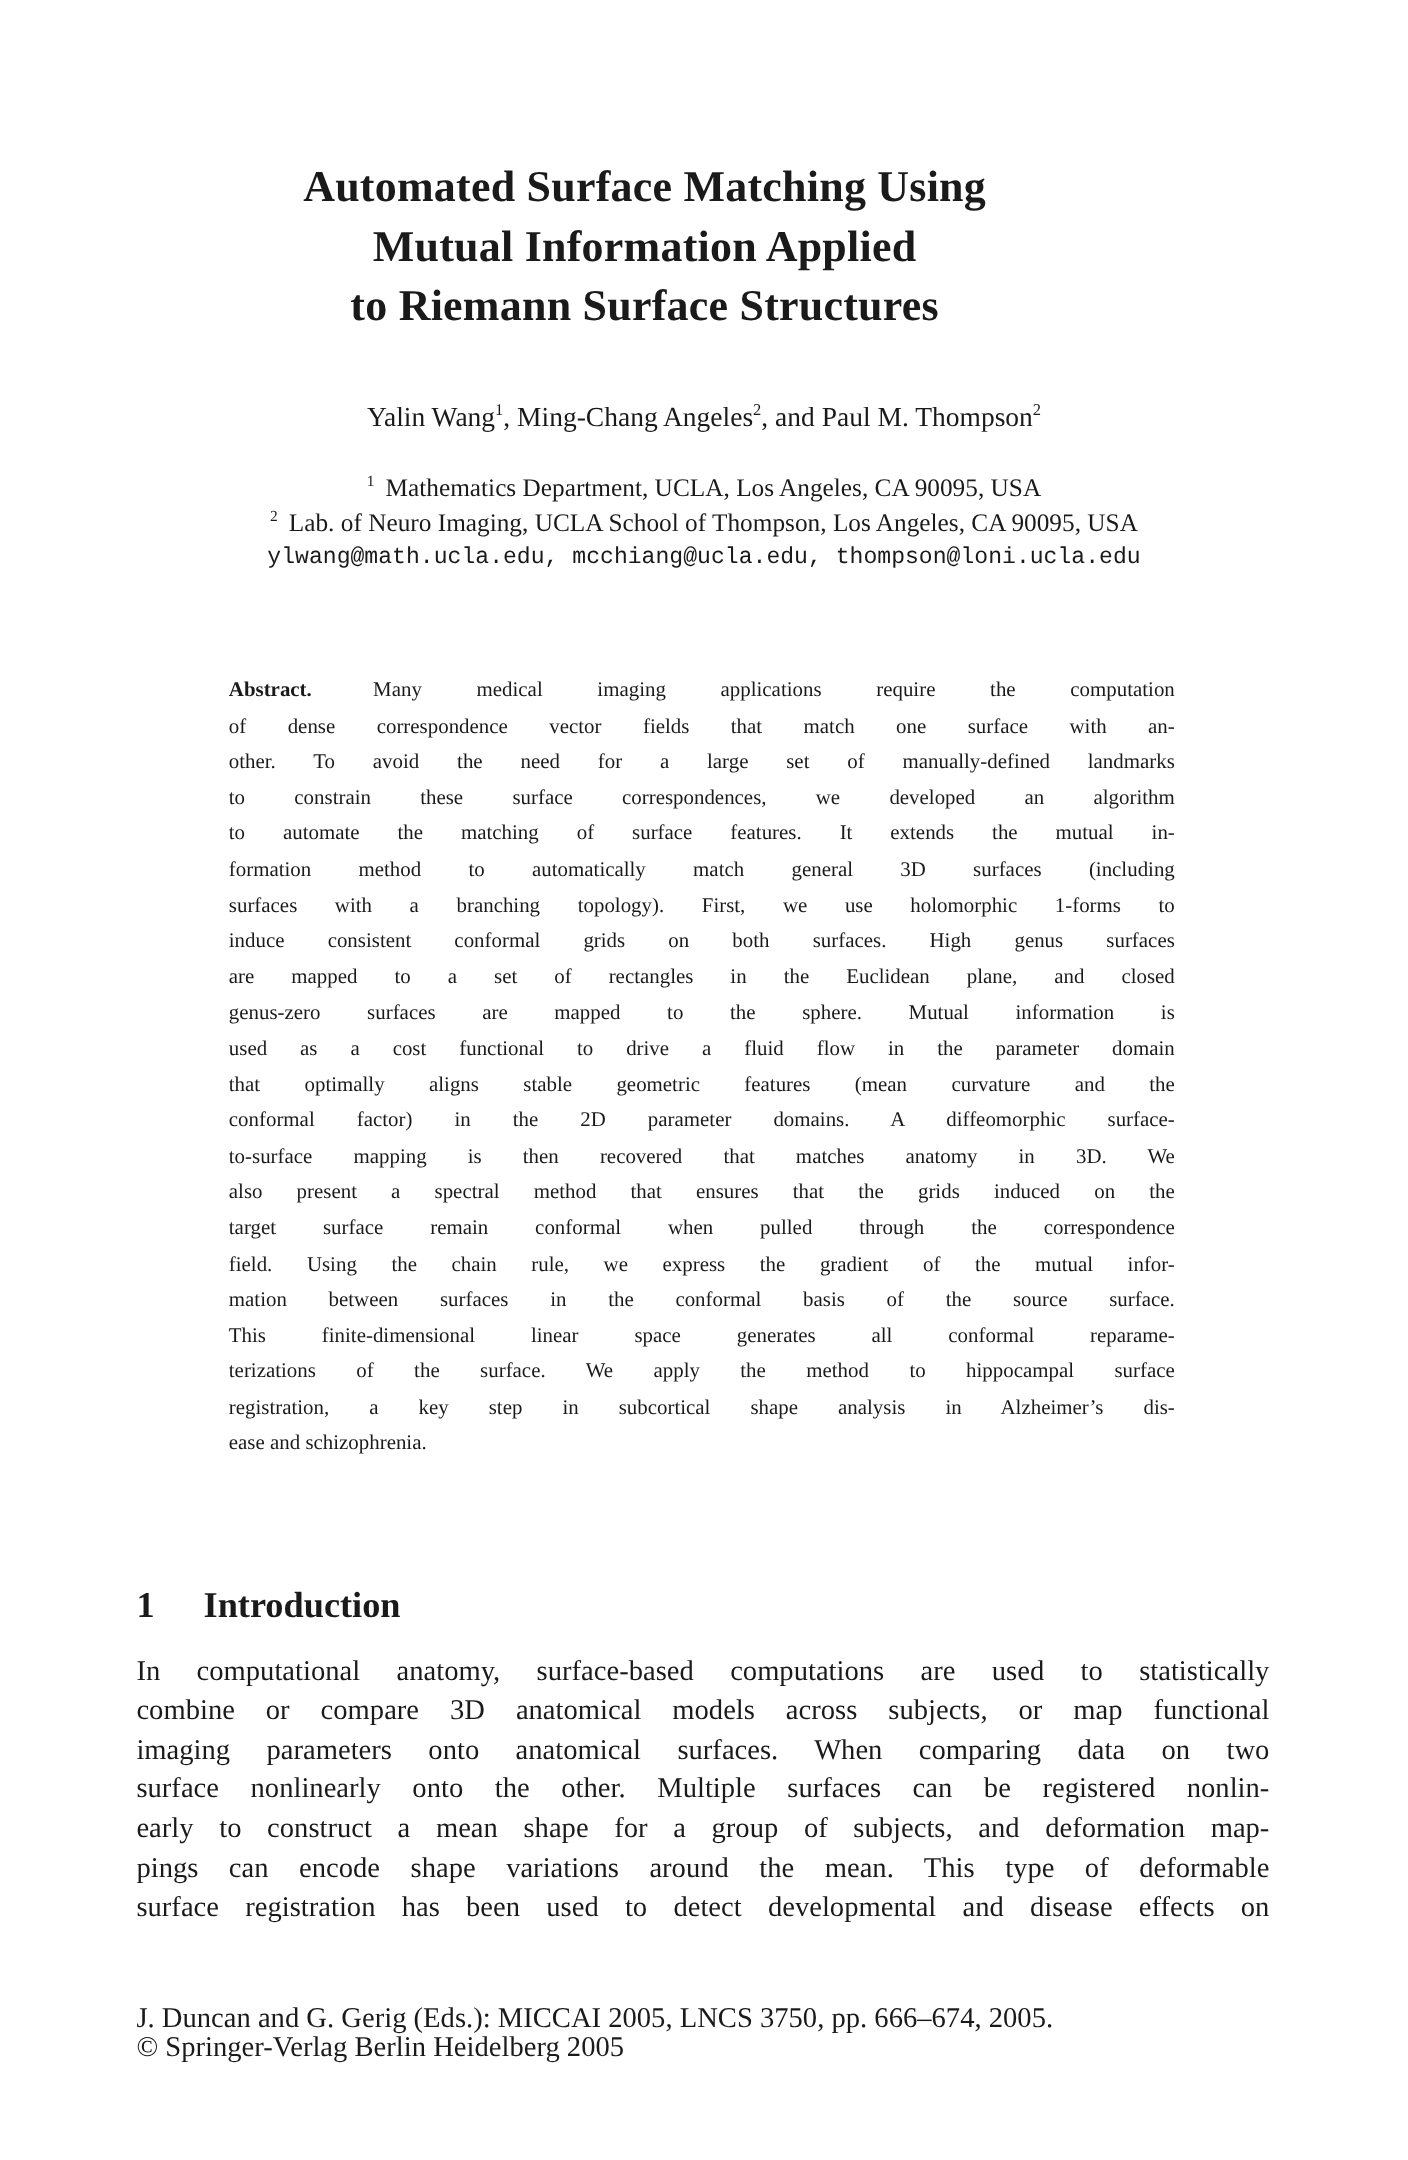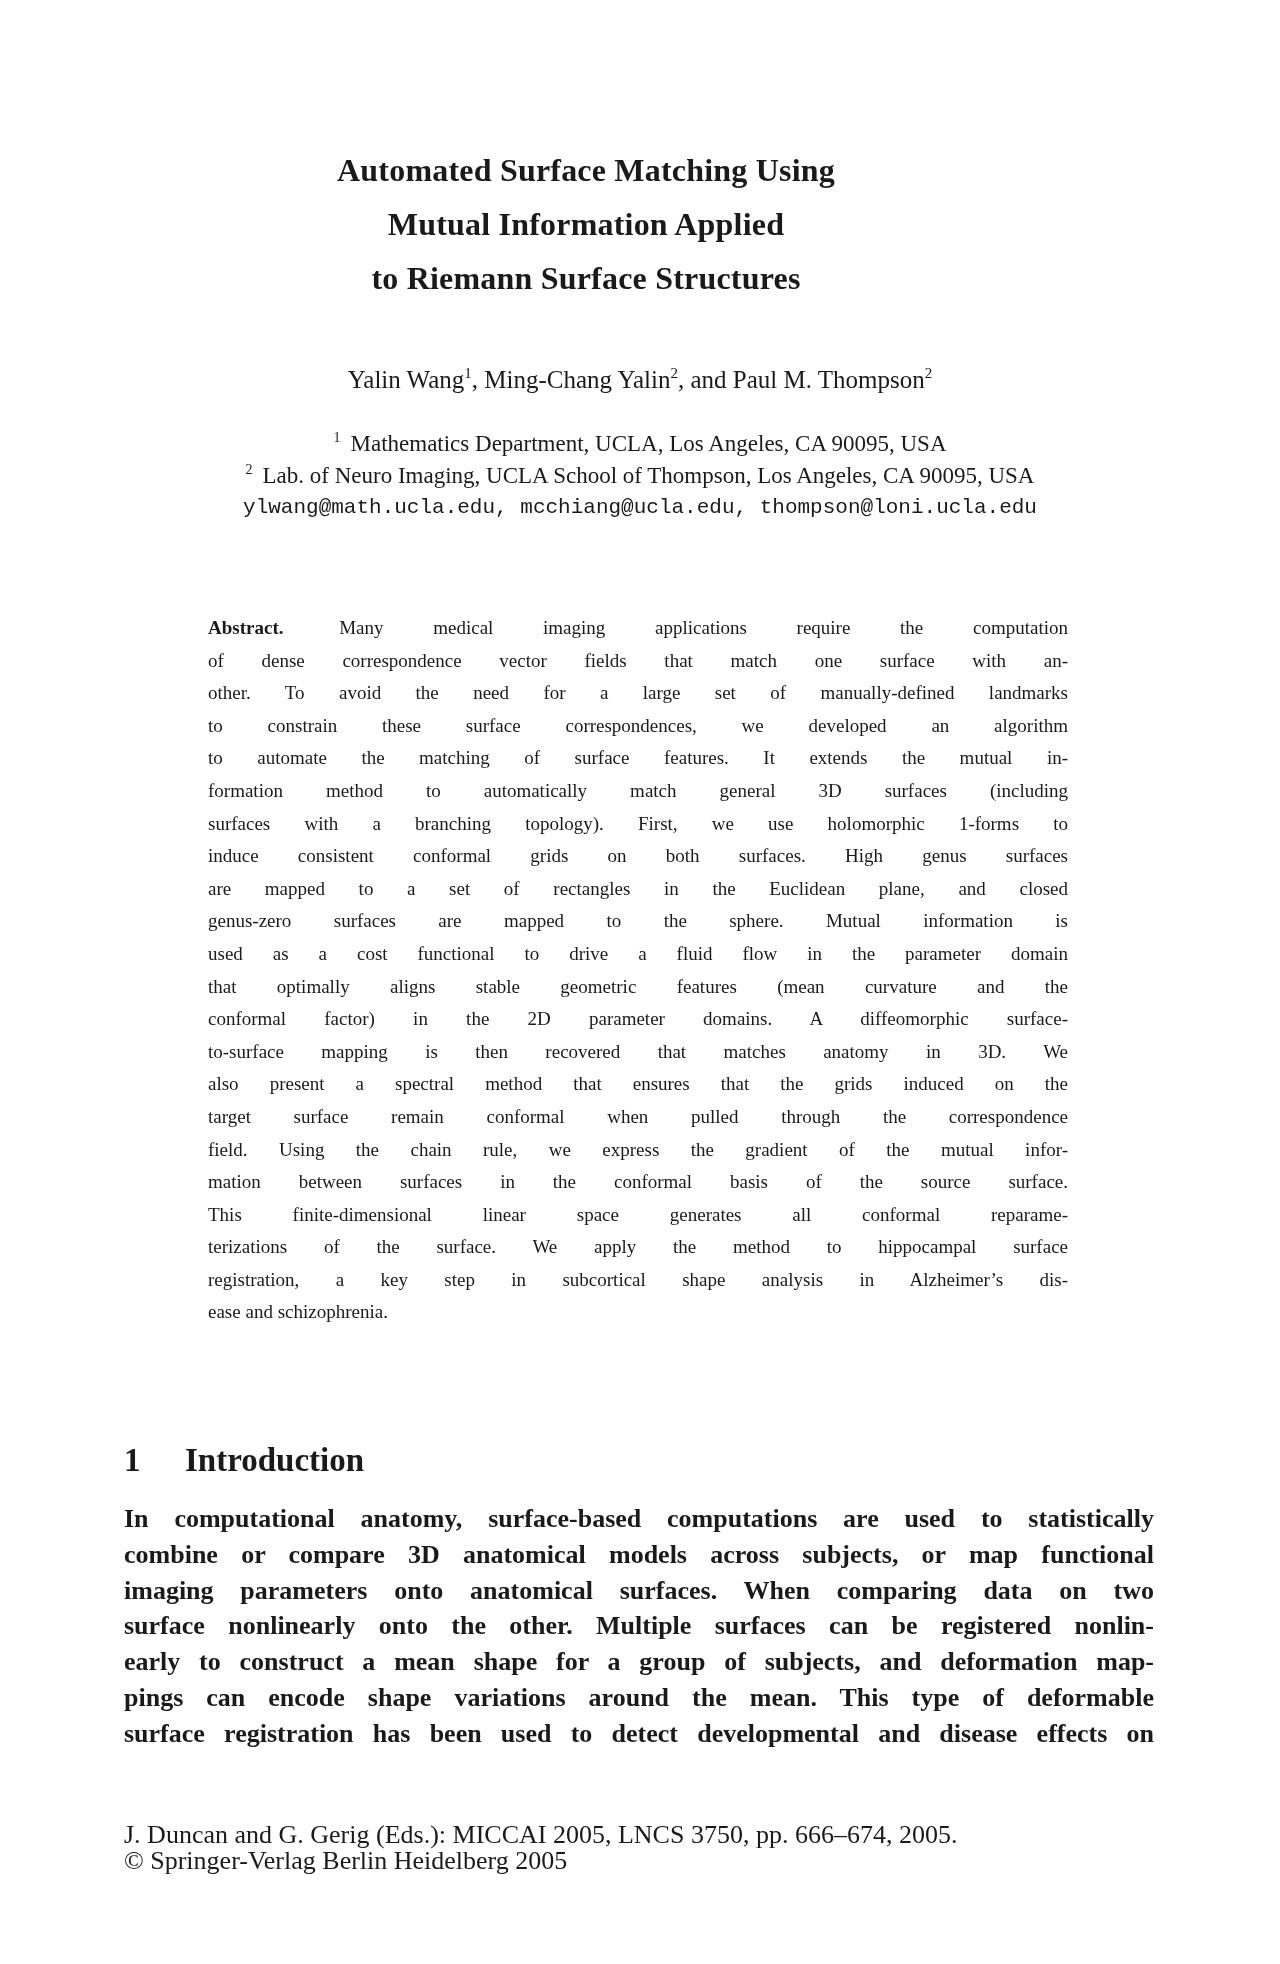--- a/index.html
+++ b/index.html
@@ -1,55 +1,55 @@
 <!DOCTYPE html>
 <html><head>
 <meta charset="utf-8">
 <style>
   html, body { margin: 0; padding: 0; background: #ffffff; }
   body { width: 1280px; height: 1964px; position: relative; overflow: hidden;
          font-family: "Liberation Serif", "DejaVu Serif", serif; color: #1a1a1a; }
   .page { position: absolute; left: 0; top: 0; width: 1280px; height: 1964px; }
   .title { position: absolute; left: 0; width: 1172px; top: 143px; text-align: center;
-           font-weight: bold; font-size: 32px; line-height: 54px; letter-spacing: 0.2px; }
+           font-weight: bold; font-size: 40px; line-height: 54px; letter-spacing: 0.2px; }
   .title div { white-space: nowrap; }
   .authors { position: absolute; left: 0; width: 1280px; top: 364px; text-align: center;
              font-size: 25px; line-height: 32px; white-space: nowrap; }
   sup { font-size: 15px; vertical-align: 10px; line-height: 0; }
   .affil { position: absolute; left: 0; width: 1280px; top: 428px; text-align: center;
            font-size: 23px; line-height: 32px; }
   .affil div { white-space: nowrap; }
   .affil sup { font-size: 14px; vertical-align: 9px; margin-right: 10px; }
   .emails { font-family: "Liberation Mono", "DejaVu Sans Mono", monospace; font-size: 21px; }
   .abstract { position: absolute; left: 208px; width: 860px; top: 612px;
               font-size: 19px; line-height: 32.6px; }
   .abstract .line { white-space: nowrap; text-align: justify; text-align-last: justify; height: 32.6px; }
   .abstract .line.last { text-align-last: left; }
   .abstract b { font-weight: bold; margin-right: 6px; }
   .section { position: absolute; left: 124px; top: 1424px; font-weight: bold; font-size: 33px; line-height: 40px; white-space: nowrap; margin-top: 16px; }
   .section .num { display: inline-block; width: 61px; }
   .intro { position: absolute; left: 124px; width: 1030px; top: 1501px;
            font-size: 26px; line-height: 35.8px; }
-  .intro .line { white-space: nowrap; text-align: justify; text-align-last: justify; height: 35.8px; font-weight: bold; }
+  .intro .line { white-space: nowrap; text-align: justify; text-align-last: justify; height: 35.8px; }
   .footer { position: absolute; left: 124px; top: 1822px; font-size: 26px; line-height: 26px; }
   .footer div { white-space: nowrap; }
 </style>
 </head>
 <body>
 
 <div class="page">
 
   <div class="title">
     <div>Automated Surface Matching Using</div>
     <div>Mutual Information Applied</div>
     <div>to Riemann Surface Structures</div>
   </div>
 
   <div class="authors">
-    <span>Yalin Wang</span><sup>1</sup><span>, </span><span>Ming-Chang Yalin</span><sup>2</sup><span>, and </span><span>Paul M. Thompson</span><sup>2</sup>
+    <span>Yalin Wang</span><sup>1</sup><span>, </span><span>Ming-Chang Angeles</span><sup>2</sup><span>, and </span><span>Paul M. Thompson</span><sup>2</sup>
   </div>
 
   <div class="affil">
     <div><sup>1</sup><span>Mathematics Department, UCLA, Los Angeles, CA 90095, USA</span></div>
     <div><sup>2</sup><span>Lab. of Neuro Imaging, UCLA School of Thompson, Los Angeles, CA 90095, USA</span></div>
     <div class="emails">ylwang@math.ucla.edu, mcchiang@ucla.edu, thompson@loni.ucla.edu</div>
   </div>
 
   <div class="abstract">
     <div class="line"><b>Abstract.</b> <span>Many medical imaging applications require the computation</span></div>

